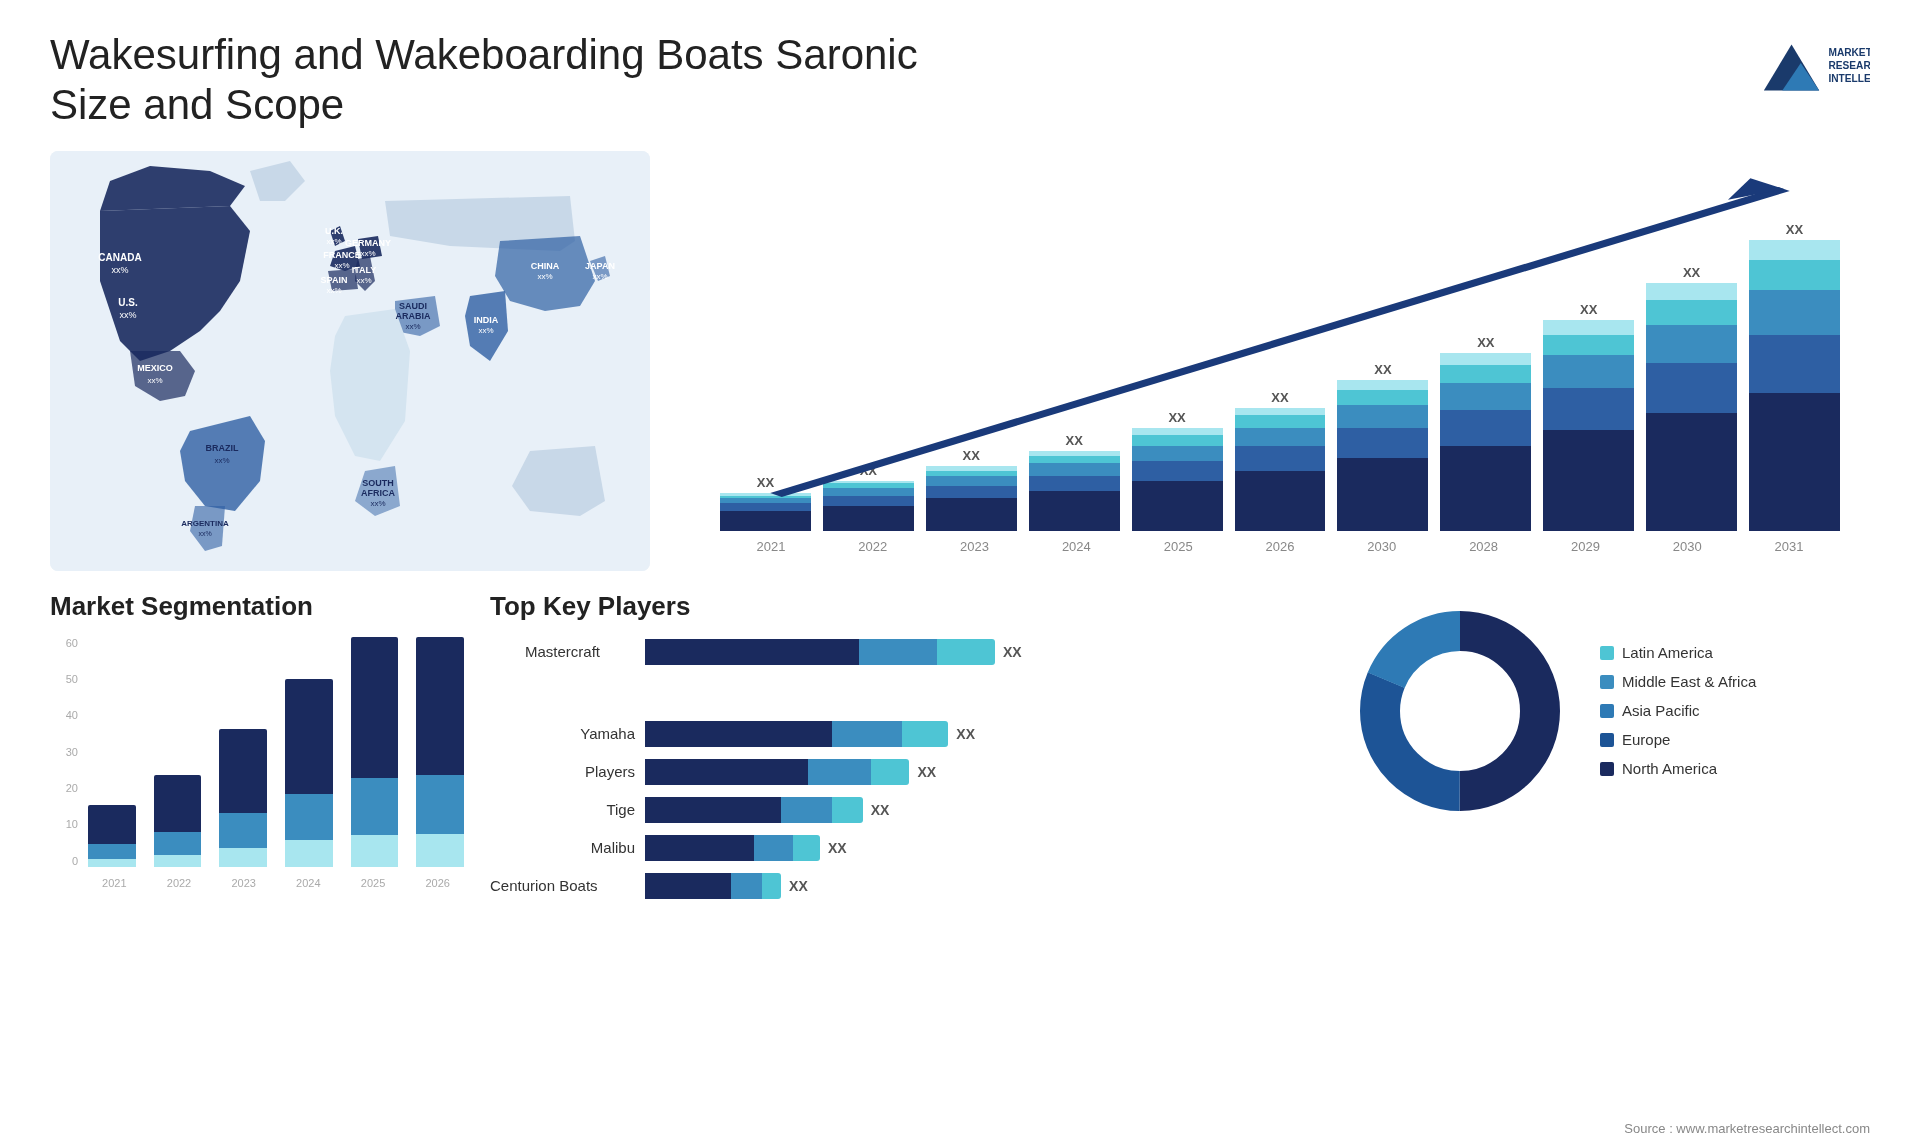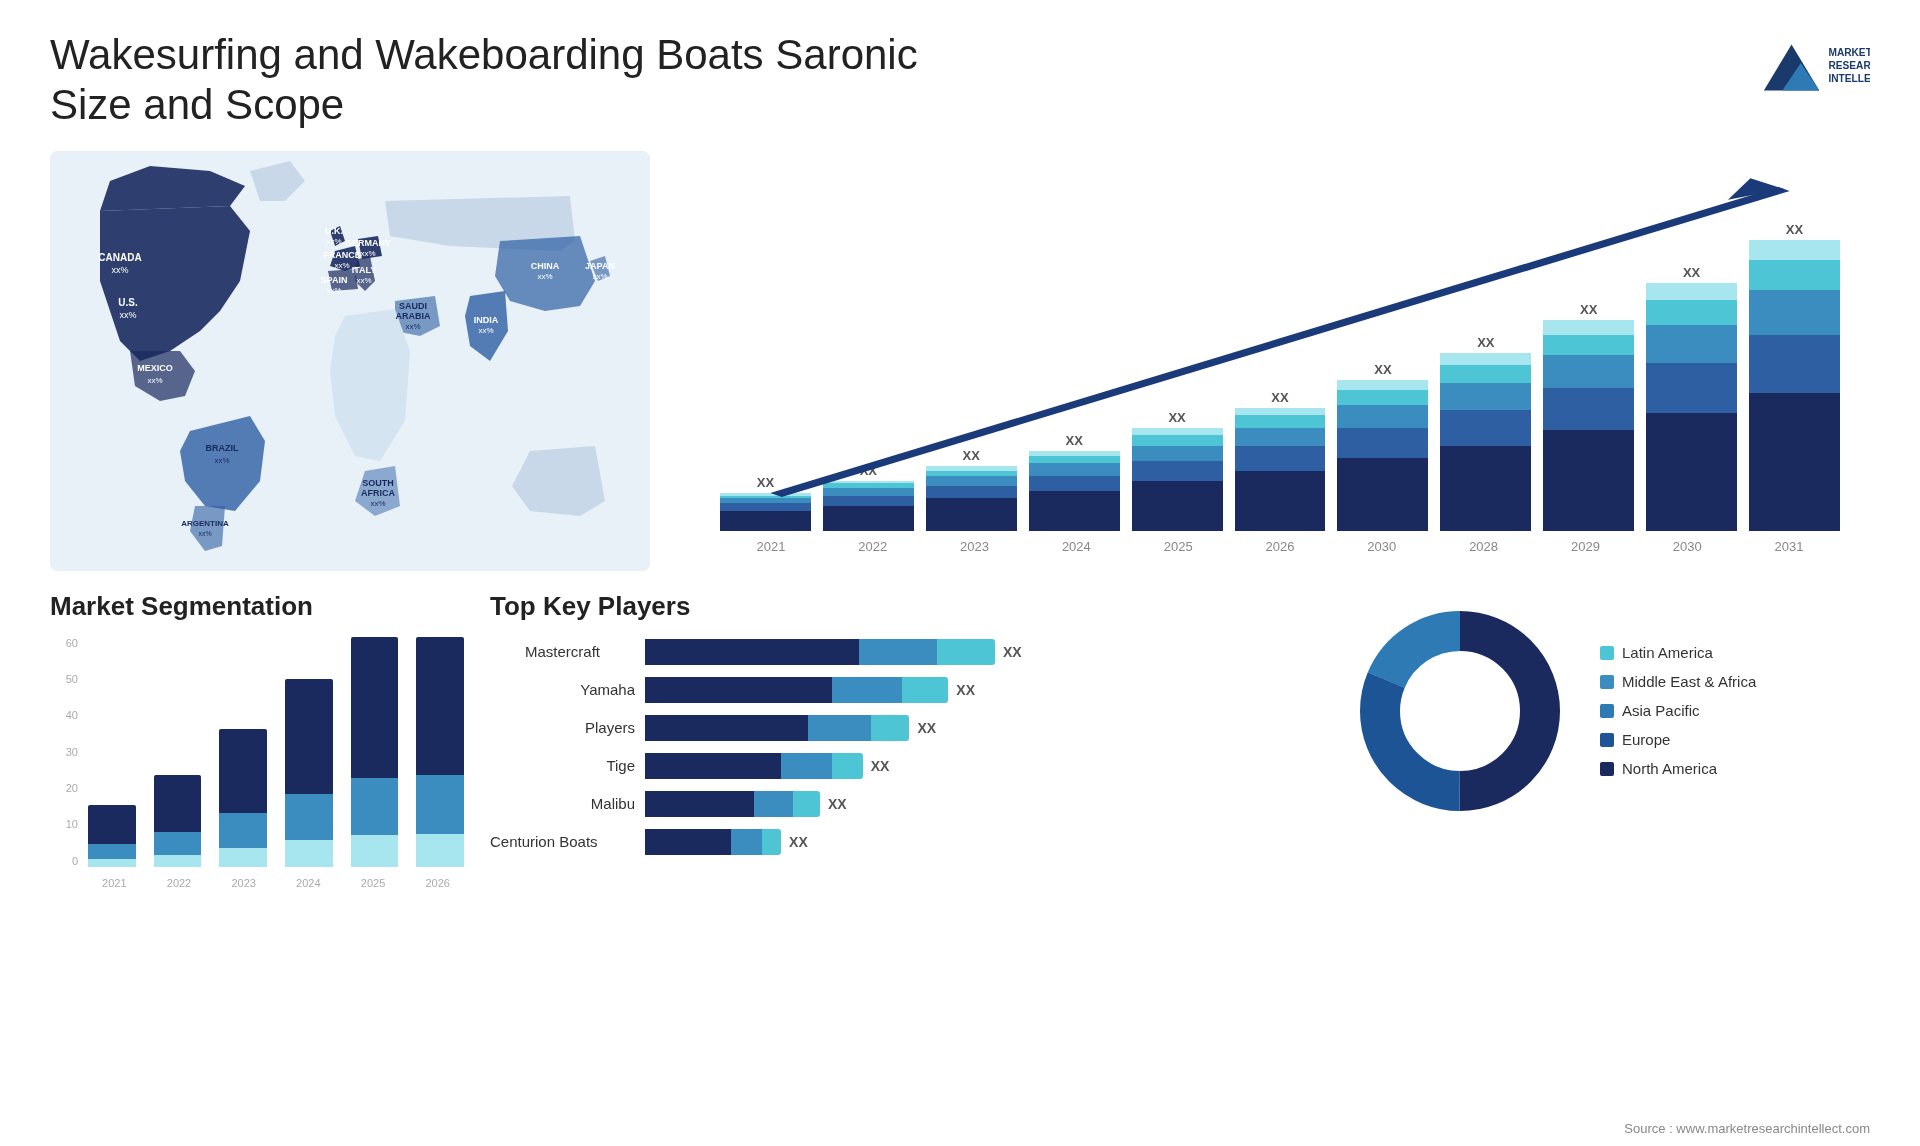--- a/index.html
+++ b/index.html
@@ -509,21 +509,21 @@
             <div style="width: 145px; font-size: 15px; color: rgb(51, 51, 51); text-align: center; flex-shrink: 0;">Mastercraft</div>
             <div style="flex: 1 1 0%; height: 26px; display: flex; align-items: center;">
               <div style="width: 350px; height: 26px; display: flex; border-radius: 0px 3px 3px 0px; overflow: hidden;">
                 <div style="width: 213.889px; height: 100%; background: rgb(26, 42, 94);"></div>
                 <div style="width: 77.7778px; height: 100%; background: rgb(59, 141, 191);"></div>
                 <div style="width: 58.3333px; height: 100%; background: rgb(78, 197, 212);"></div>
               </div>
               <span style="font-size: 14px; font-weight: 600; color: rgb(85, 85, 85); margin-left: 8px;">XX</span>
             </div>
           </div>
-          <div style="display: flex; align-items: center; gap: 10px; height: 30px;">
+          <div style="display: flex; align-items: center; gap: 10px; height: 30px; margin-top: 44px;">
             <div style="width: 145px; font-size: 15px; color: rgb(51, 51, 51); text-align: right; flex-shrink: 0;">Yamaha</div>
             <div style="flex: 1 1 0%; height: 26px; display: flex; align-items: center;">
               <div style="width: 303.333px; height: 26px; display: flex; border-radius: 0px 3px 3px 0px; overflow: hidden;">
                 <div style="width: 186.667px; height: 100%; background: rgb(26, 42, 94);"></div>
                 <div style="width: 70px; height: 100%; background: rgb(59, 141, 191);"></div>
                 <div style="width: 46.6667px; height: 100%; background: rgb(78, 197, 212);"></div>
               </div>
               <span style="font-size: 14px; font-weight: 600; color: rgb(85, 85, 85); margin-left: 8px;">XX</span>
             </div>
           </div>

